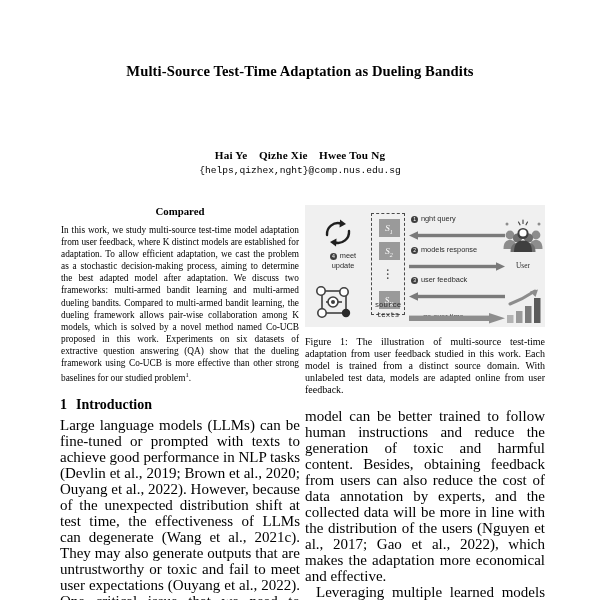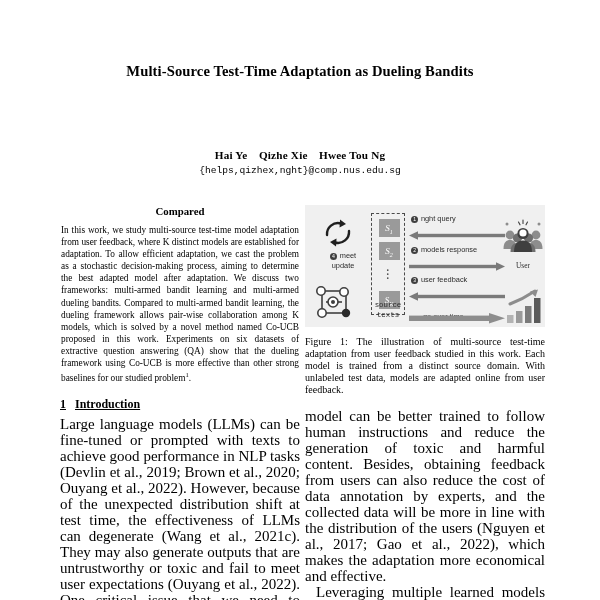--- a/index.html
+++ b/index.html
@@ -77,23 +77,22 @@
   .col-right { left: 305px; }
 
   .section-head-center {
     text-align: center;
     font-weight: bold;
     font-size: 10.8px;
     margin: 0 0 7px 0;
   }
   .section-head {
     font-weight: bold;
-    font-size: 12px;
+    font-size: 14px;
     margin: 13px 0 4px 0;
-    text-decoration: underline;
   }
   .section-head .num { margin-right: 9px; }
 
   p.body-text {
     margin: 0;
     font-size: 15px;
     line-height: 16px;
     text-align: justify;
     text-justify: inter-word;
     hyphens: manual;

